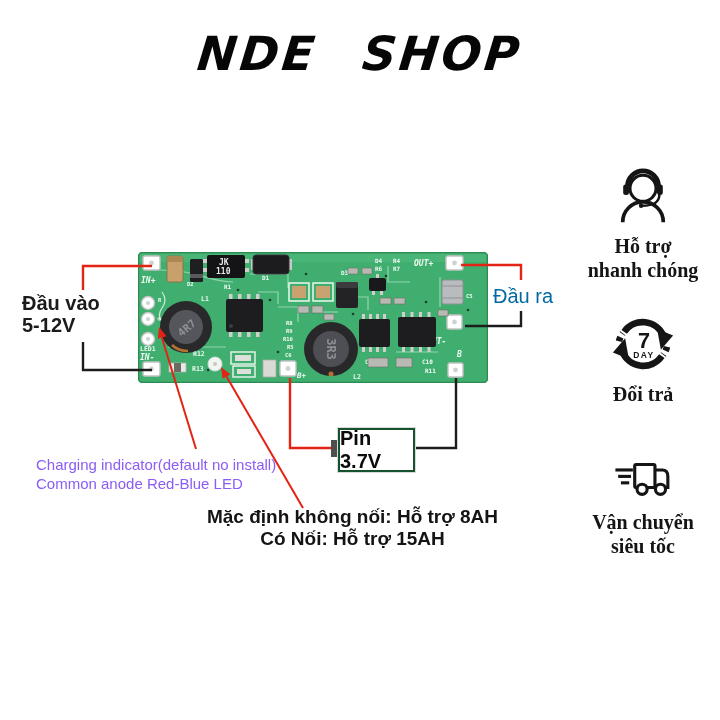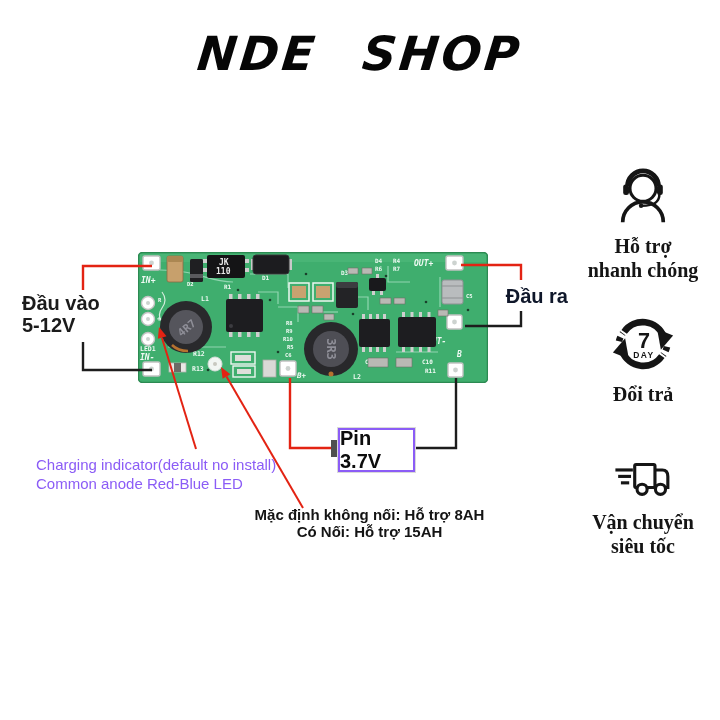--- a/index.html
+++ b/index.html
@@ -9,27 +9,27 @@
 
   
   #logo{left:0;top:26px;width:720px;text-align:center;
         font-family:"DejaVu Sans","Liberation Sans",sans-serif;
         font-weight:bold;font-style:italic;font-size:47px;letter-spacing:3px;word-spacing:26px;
         color:#060606;transform:skewX(-6deg);}
 
   
   .note{line-height:1.12;}
   #dau-vao{left:22px;top:292px;width:134px;text-align:left;font-size:20px;font-weight:600;color:#1b1b1b;}
-  #dau-ra{left:478px;top:285px;width:90px;text-align:right;font-size:20px;font-weight:700;color:#0f172a;}
+  #dau-ra{left:478px;top:285px;width:90px;text-align:center;font-size:20px;font-weight:400;color:#0369a1;}
   #charging-note{left:36px;top:455px;width:270px;font-size:15px;font-weight:400;color:#8b5cf6;line-height:1.27;}
-  #jumper-note{left:192px;top:506px;width:355px;text-align:center;font-size:15px;font-weight:600;color:#141414;line-height:1.16;}
+  #jumper-note{left:175px;top:506px;width:355px;text-align:center;font-size:19px;font-weight:600;color:#141414;line-height:1.16;}
 
   
   #battery-nub{left:331px;top:440px;width:10px;height:17px;background:#4f4f4f;}
-  #battery-box{left:338px;top:428px;width:73px;height:40px;background:#fff;border:2px solid #8b5cf6;
+  #battery-box{left:338px;top:428px;width:73px;height:40px;background:#fff;border:2px solid #14532d;
                box-shadow:0 0 0 1px #d9d9d9;display:flex;align-items:center;justify-content:center;
                font-size:20px;font-weight:bold;color:#0c0c0c;}
 
   
   .feature{left:570px;width:146px;text-align:center;color:#151515;}
   .feature .icon{display:block;margin:0 auto;}
   .feature .cap{font-size:20px;font-weight:600;line-height:1.22;margin-top:6px;font-family:Liberation Serif, serif;}
   #feat-support{top:166px;}
   #feat-returns{top:312px;}
   #feat-shipping{top:458px;text-align:center;}

